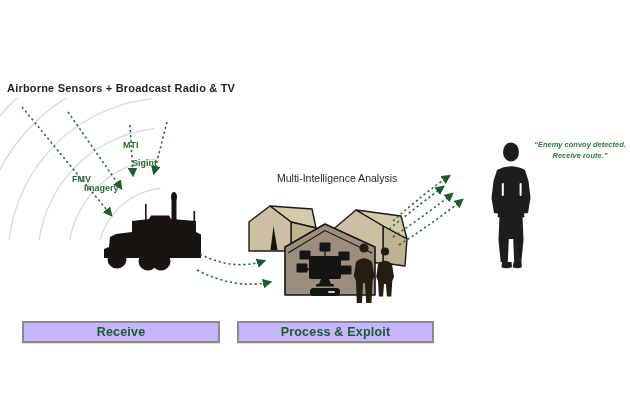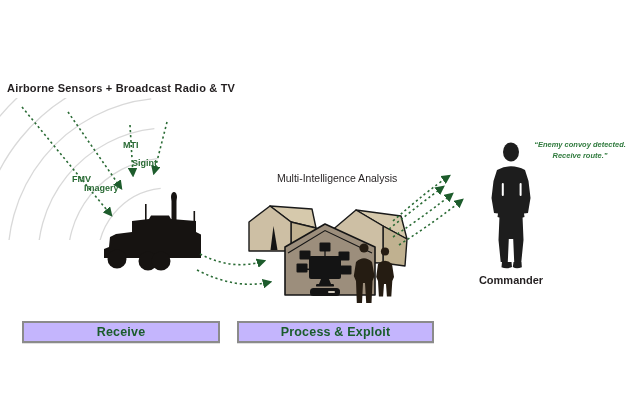--- a/index.html
+++ b/index.html
@@ -147,18 +147,17 @@
   <span class="lbl feed feed-mti">MTI</span>
   <span class="lbl feed feed-sigint">Sigint</span>
 
   <span class="lbl analysis">Multi-Intelligence Analysis</span>
 
   <div class="lbl quote">
     <span>“Enemy convoy detected.</span><br>
     <span>Receive route.”</span>
   </div>
 
-  <span class="lbl commander-name">Commander</span>
 
   <div class="stage stage-1">Receive</div>
   <div class="stage stage-2">Process &amp; Exploit</div>
 
 </div>
 
 </body></html>

